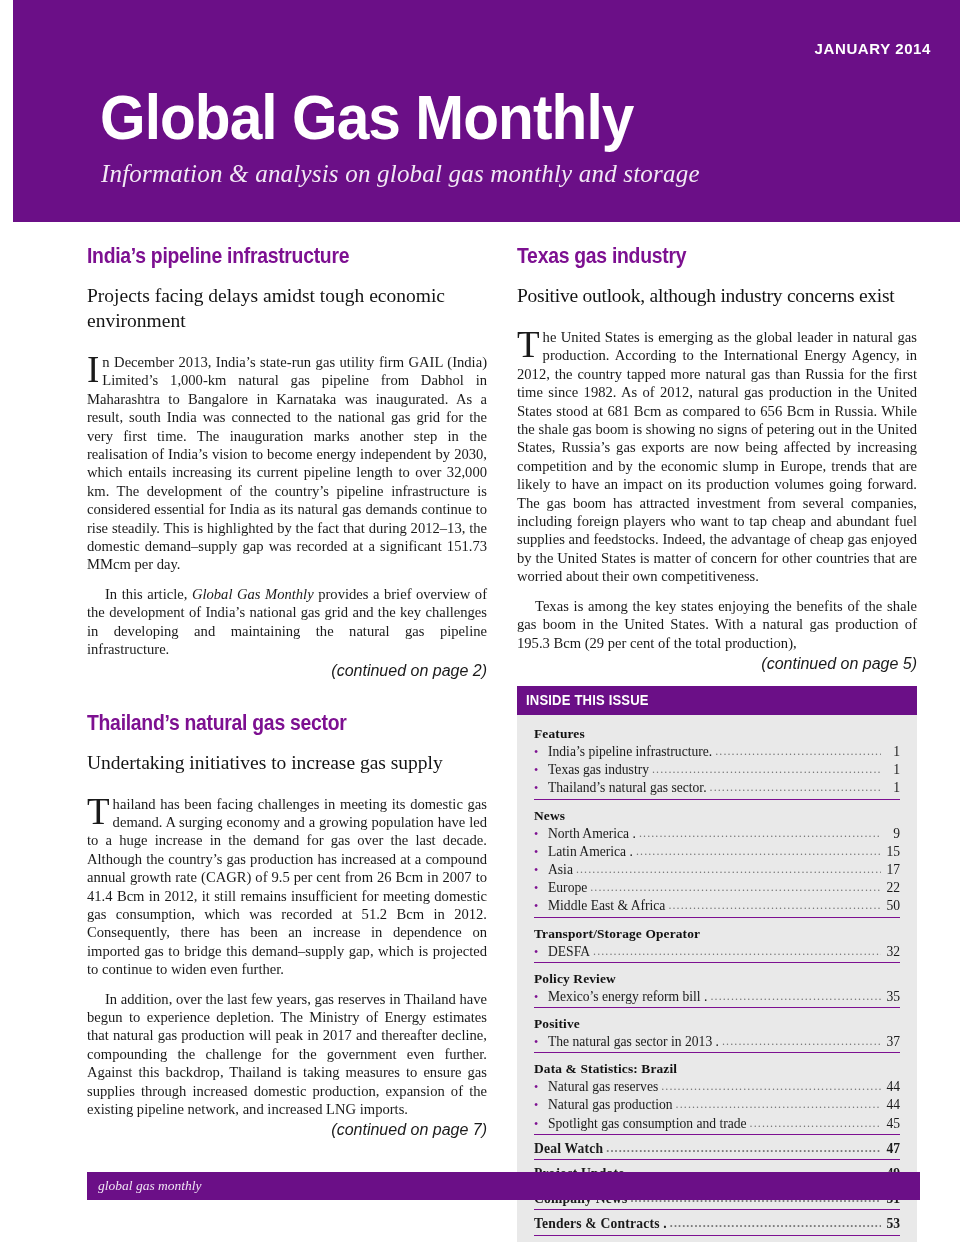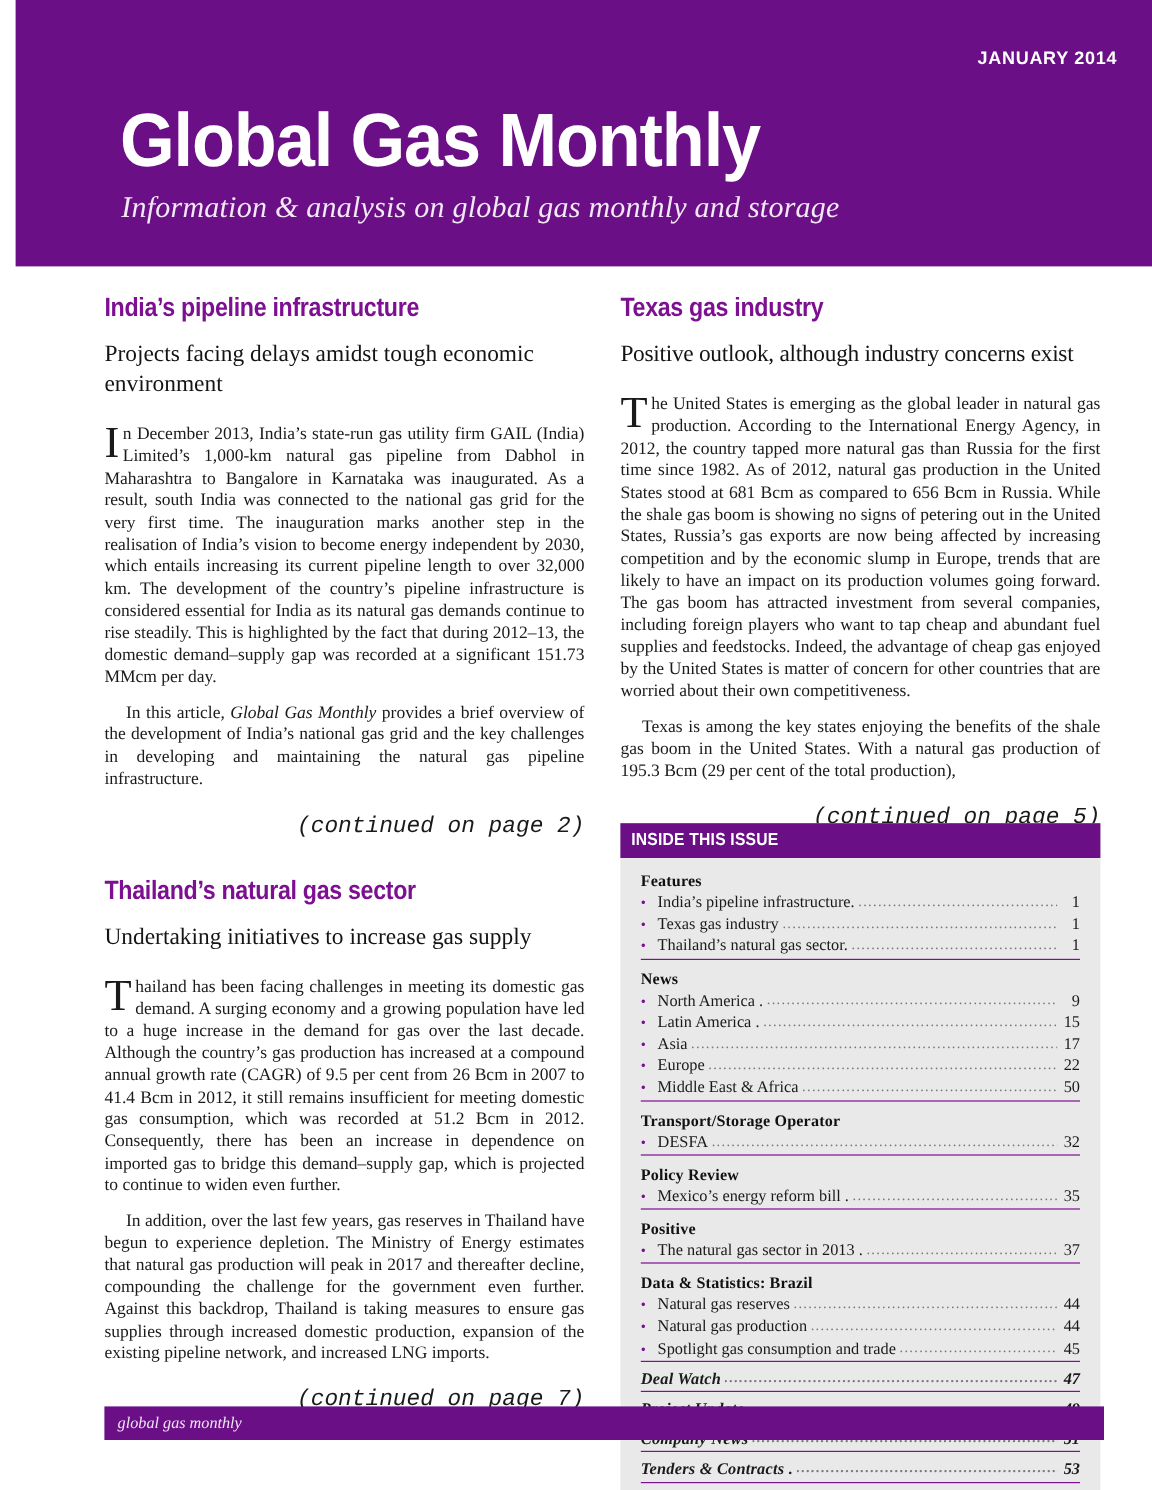--- a/index.html
+++ b/index.html
@@ -108,25 +108,25 @@
     margin-top: 11px;
   }
   .dropcap::first-letter {
     float: left;
     font-size: 37px;
     line-height: 30px;
     padding: 2px 3px 0 0;
     font-family: "Liberation Serif", serif;
   }
   .contd {
-    font-family: Liberation Mono, monospace;
+    font-family: Liberation Sans, sans-serif;
     font-style: italic;
-    font-size: 19px;
+    font-size: 16px;
     text-align: right;
-    margin-top: 18px;
+    margin-top: 3px;
   }
 
   .gap-thailand { margin-top: 30px; }
 
   
   .toc {
     position: absolute;
     left: 517px;
     top: 686px;
     width: 400px;
@@ -192,21 +192,21 @@
   }
   .toc-page {
     flex: 0 0 auto;
     text-align: right;
     min-width: 16px;
   }
   .toc-rule {
     border-bottom: 1.6px solid #7d1091;
     margin-top: 1px;
   }
-  .toc-row.bold { font-weight: bold; font-style: italic; }
+  .toc-row.bold { font-weight: bold; }
   .toc-row.bold .toc-label { letter-spacing: 0.2px; }
   .toc-row.nobullet .toc-bullet { visibility: hidden; width: 0; flex: 0 0 0; }
   .toc-standalone { margin-top: 5px; }
 
   
   .footer-bar {
     position: absolute;
     left: 87px;
     top: 1172px;
     width: 833px;

